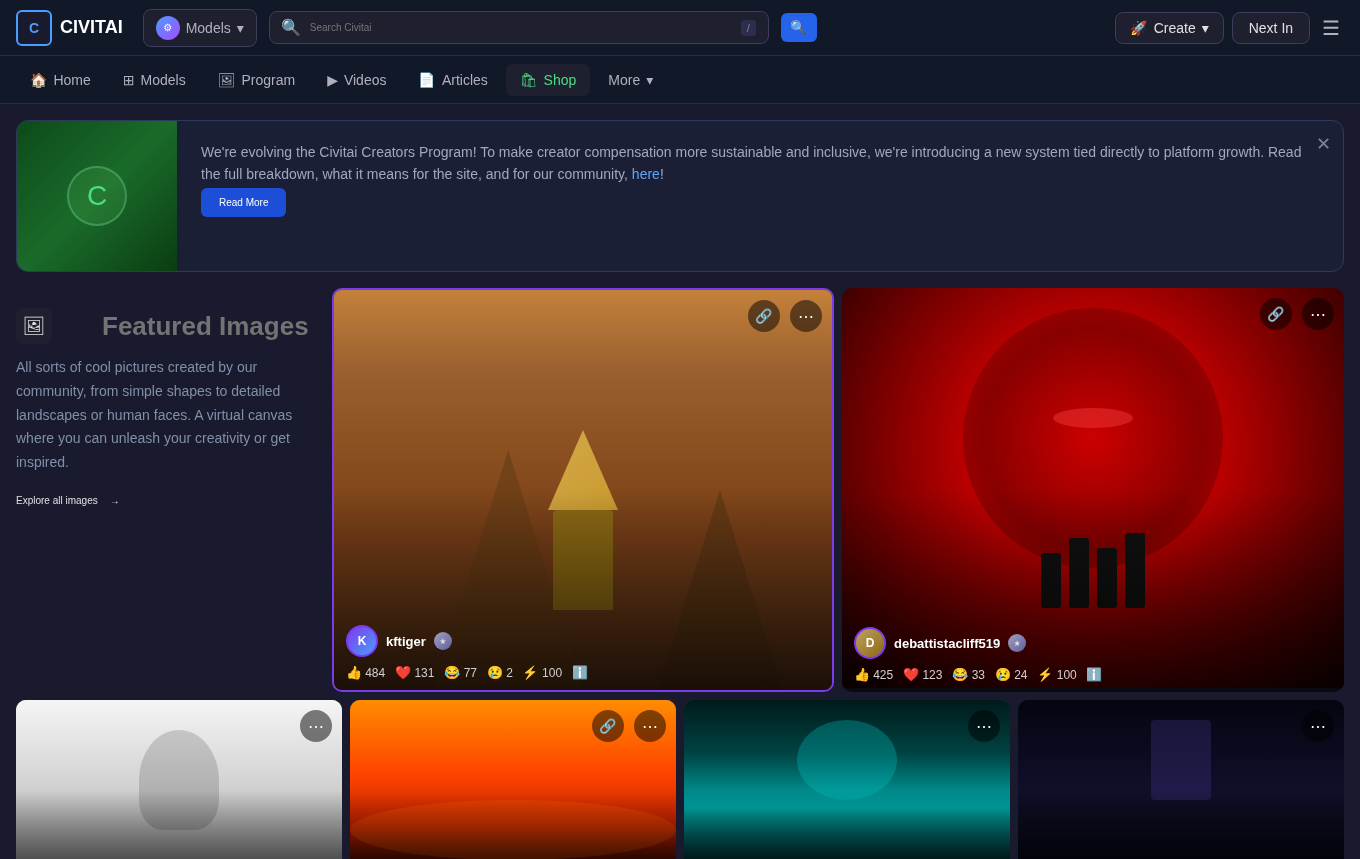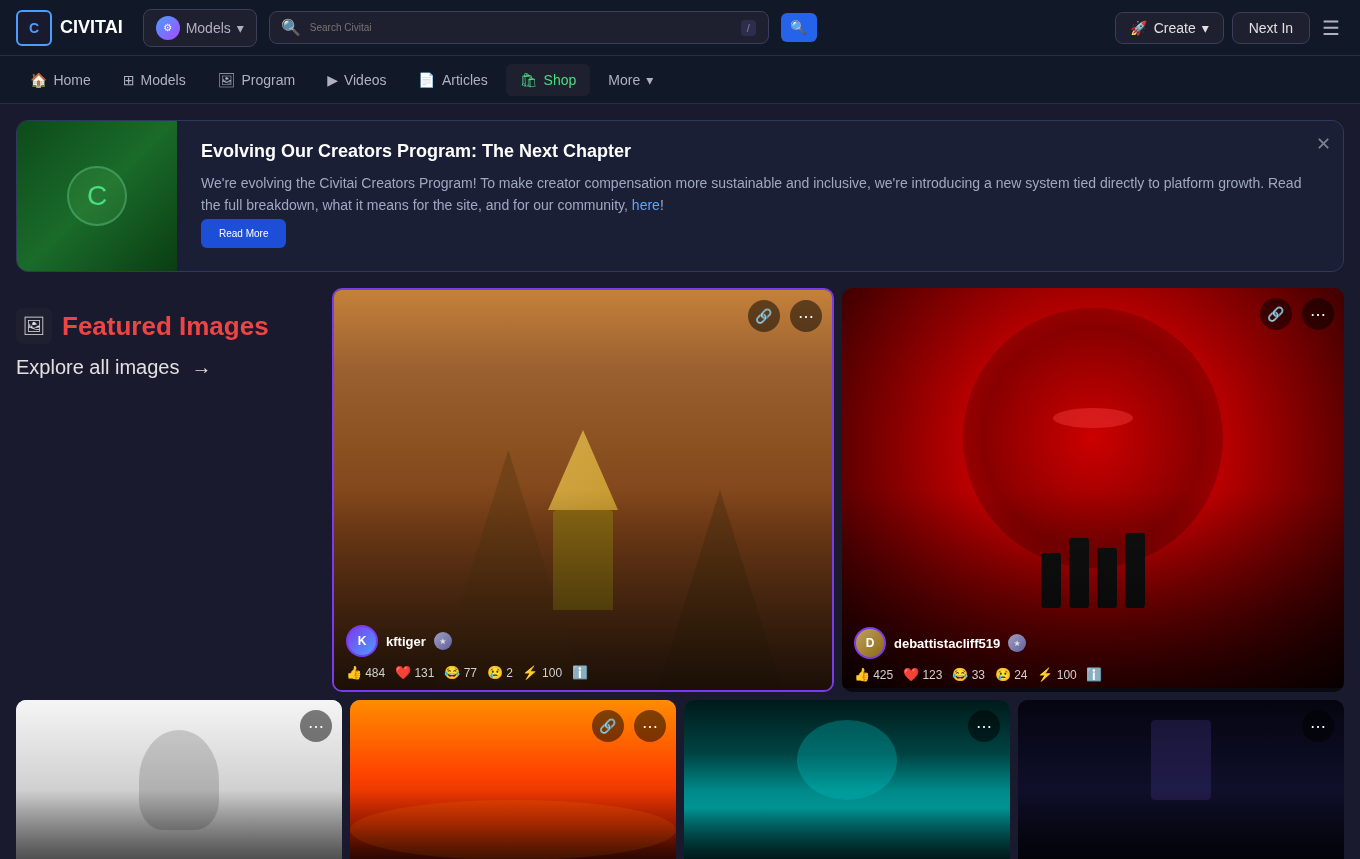--- a/index.html
+++ b/index.html
@@ -169,28 +169,28 @@
     }
     .featured-header {
       display: flex; align-items: center; gap: 10px; margin-bottom: 12px;
     }
     .featured-icon {
       width: 36px; height: 36px; background: #1e2030;
       border-radius: 6px; display: flex; align-items: center; justify-content: center;
       font-size: 18px;
     }
     .featured-title {
-      font-size: 26px; font-weight: 700; color: #ef4444;
+      font-size: 26px; font-weight: 700; color: #737373; margin-left: 40px;
     }
     .featured-desc {
       font-size: 14px; color: #8090a8; line-height: 1.7; margin-bottom: 20px;
     }
     .explore-link {
       display: flex; align-items: center; gap: 12px;
-      color: #e0e0e0; font-size: 20px; font-weight: 500;
+      color: #e0e0e0; font-size: 10px; font-weight: 500;
       text-decoration: none; cursor: pointer;
     }
 
     
     .image-grid {
       flex: 1; display: grid;
       grid-template-columns: 1fr 1fr;
       gap: 8px;
     }
     .img-card {
@@ -383,37 +383,37 @@
 </nav>
 
 <div class="banner-container">
   <div class="banner">
     <div class="banner-img">
       <div class="banner-img-inner">
         <span style="color:#4ade80; font-size:28px;">C</span>
       </div>
     </div>
     <div class="banner-content">
-      <div class="banner-title">Evolving Our Creators Program: The Next Chapter</div>
       <p class="banner-text">
         <span>We're evolving the Civitai Creators Program! To make creator compensation more sustainable and inclusive, we're introducing a new system tied directly to platform growth. Read the full breakdown, what it means for the site, and for our community, </span><a href="#">here</a><span>!</span>
       </p>
       <button class="read-more-btn">Read More</button>
     </div>
     <button class="banner-close" title="Close">✕</button>
   </div>
 </div>
 
 <div class="featured-section">
   <div class="featured-layout">
     <div class="featured-sidebar">
       <div class="featured-header">
         <div class="featured-icon">🖼</div>
         <h2 class="featured-title">Featured Images</h2>
       </div>
+      <p class="featured-desc">All sorts of cool pictures created by our community, from simple shapes to detailed landscapes or human faces. A virtual canvas where you can unleash your creativity or get inspired.</p>
       <a class="explore-link" href="#">
         <span>Explore all images</span>
         <span>→</span>
       </a>
     </div>
 
     <div class="image-grid">
 
       <div class="img-card featured-border">
         <div class="img-card-inner pyramid-card">

